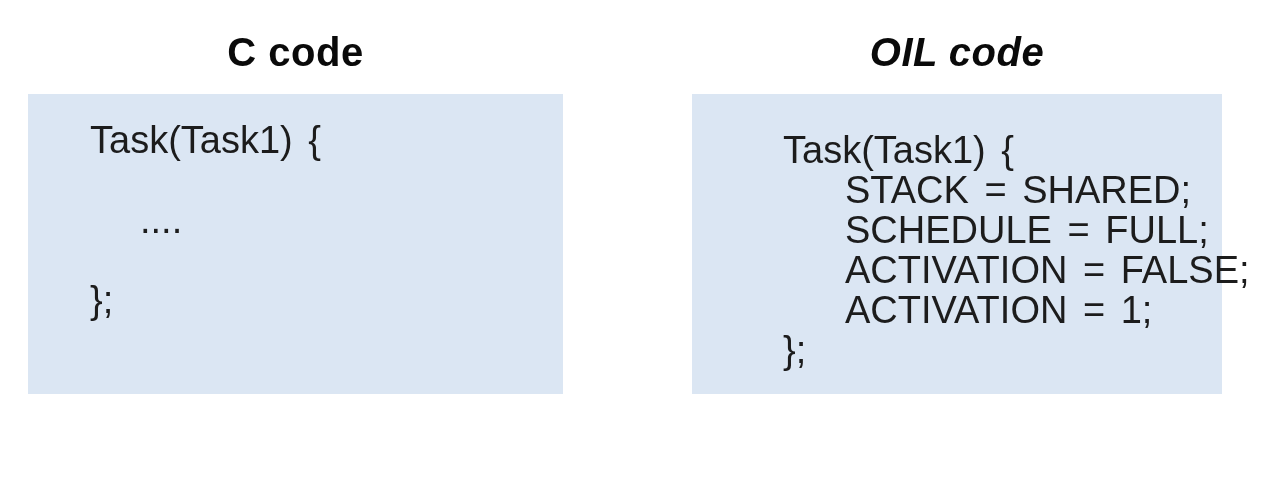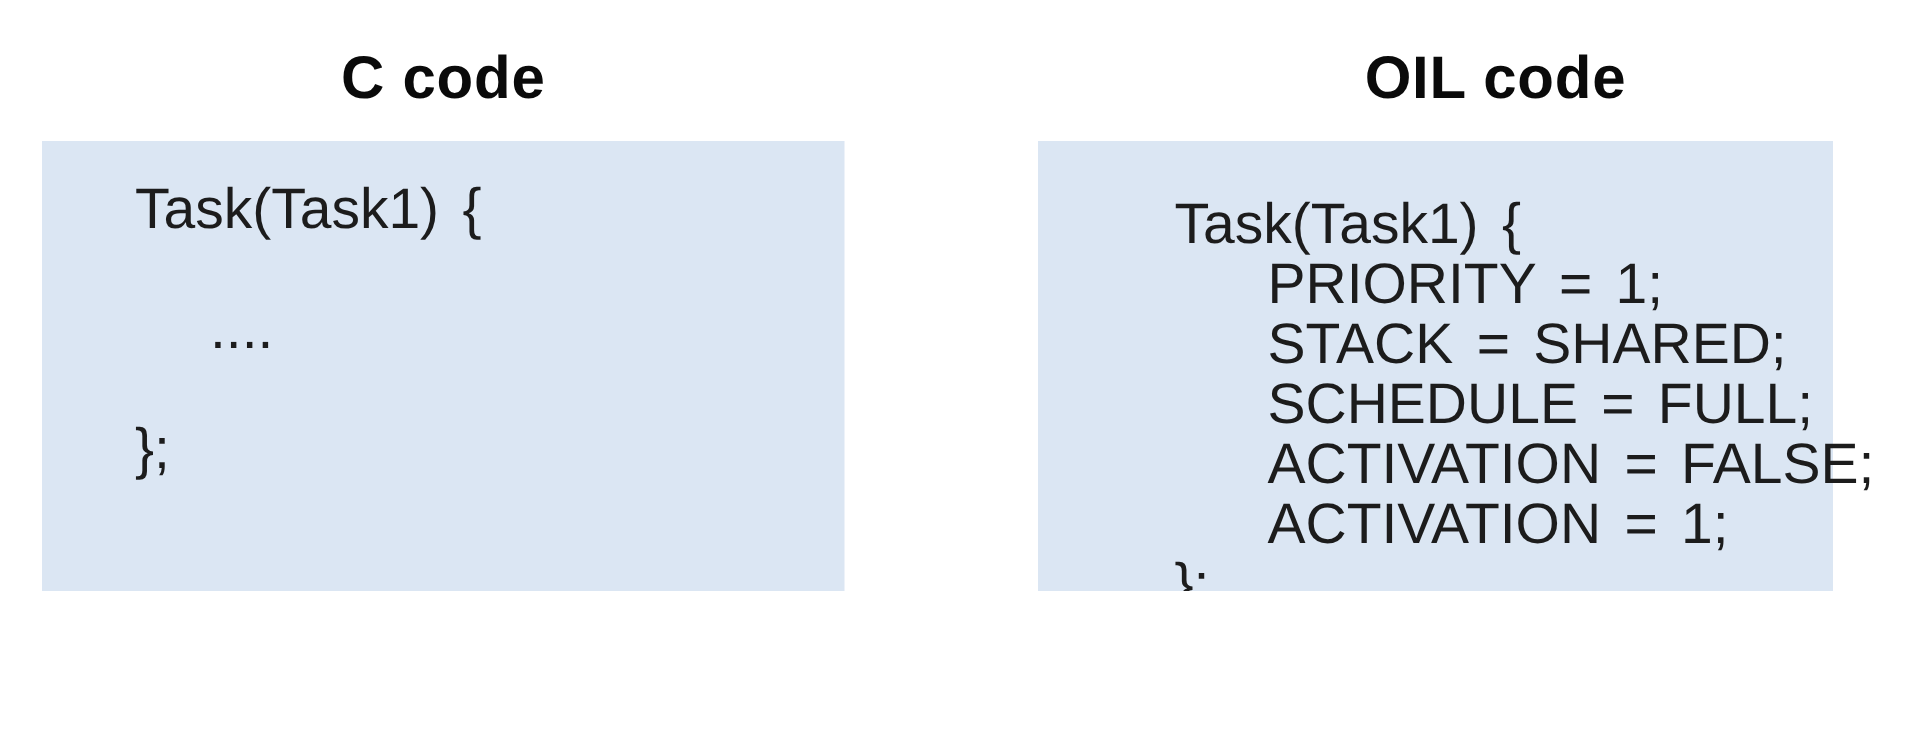--- a/index.html
+++ b/index.html
@@ -19,21 +19,21 @@
     position: absolute;
     top: 30px;
     font-size: 40px;
     font-weight: 700;
     letter-spacing: 0.5px;
     color: var(--title-color, #0a0a0a);
     text-align: center;
     white-space: nowrap;
   }
   .panel-title.left  { left: 28px;  width: 535px; }
-  .panel-title.right { left: 732px; width: 530px; }
+  .panel-title.right { left: 692px; width: 530px; font-style: italic; }
 
   .code-box {
     position: absolute;
     top: 94px;
     background: var(--box-bg, #dbe6f3);
     box-sizing: border-box;
   }
   .code-box.left  { left: 28px;  width: 535px; height: 306px; }
   .code-box.right { left: 692px; width: 530px; height: 358px; }
 
@@ -69,21 +69,20 @@
         <div class="code-line i0"></div>
         <div class="code-line i1">....</div>
         <div class="code-line i0"></div>
         <div class="code-line i0">};</div>
       </div>
   </div>
 
   <div class="code-box right">
     <div class="code-lines">
         <div class="code-line i0">Task(Task1) {</div>
-        <div class="code-line i1">PRIORITY = 1;</div>
         <div class="code-line i1">STACK = SHARED;</div>
         <div class="code-line i1">SCHEDULE = FULL;</div>
         <div class="code-line i1">ACTIVATION = FALSE;</div>
         <div class="code-line i1">ACTIVATION = 1;</div>
         <div class="code-line i0">};</div>
       </div>
   </div>
 
 </div>
 

